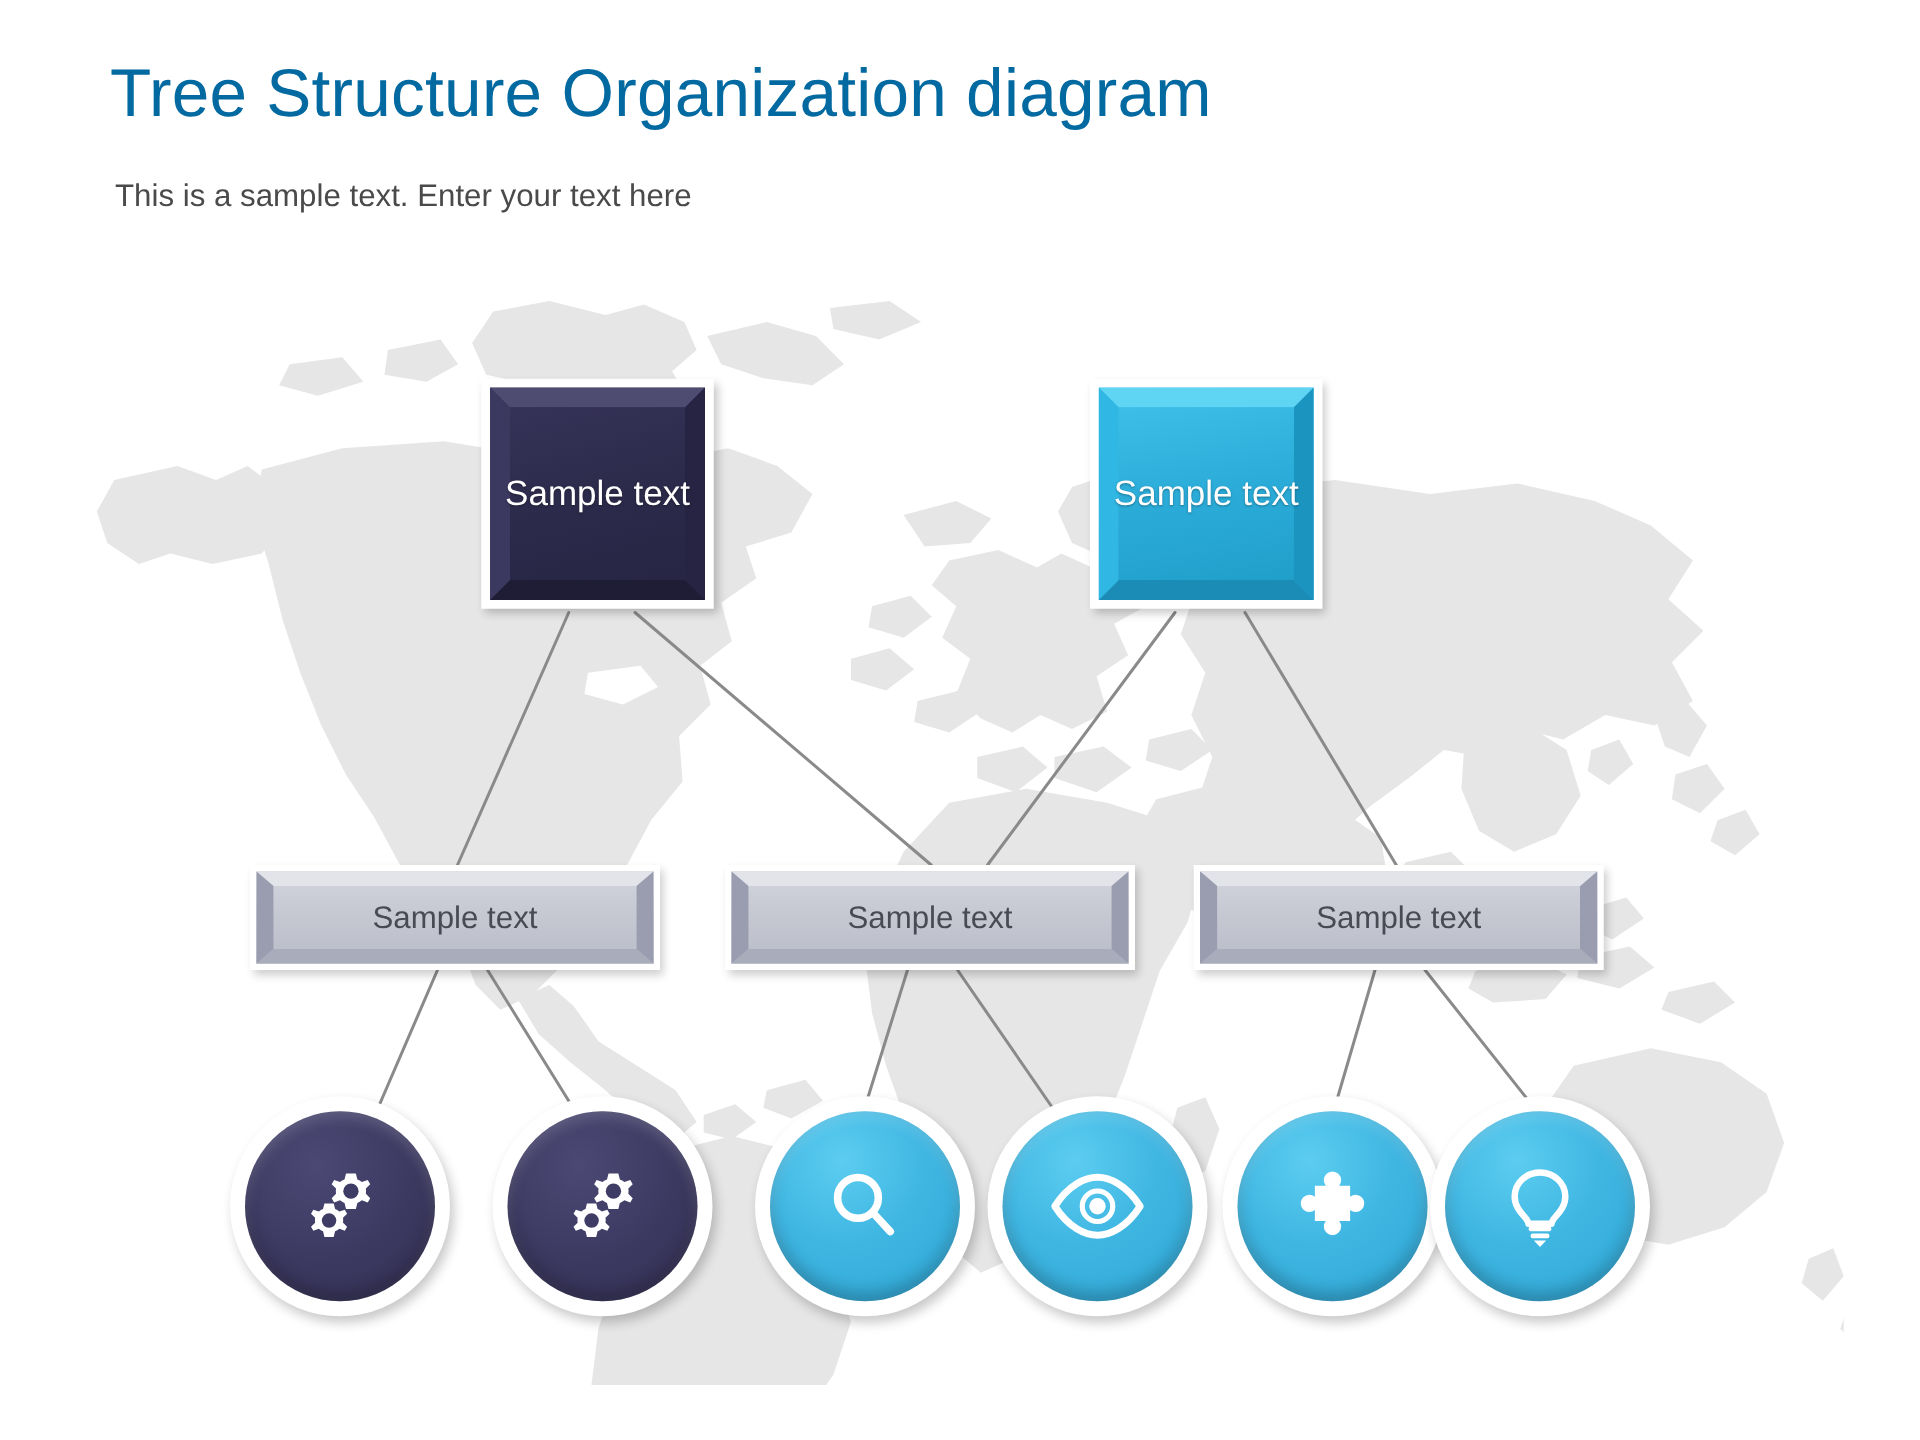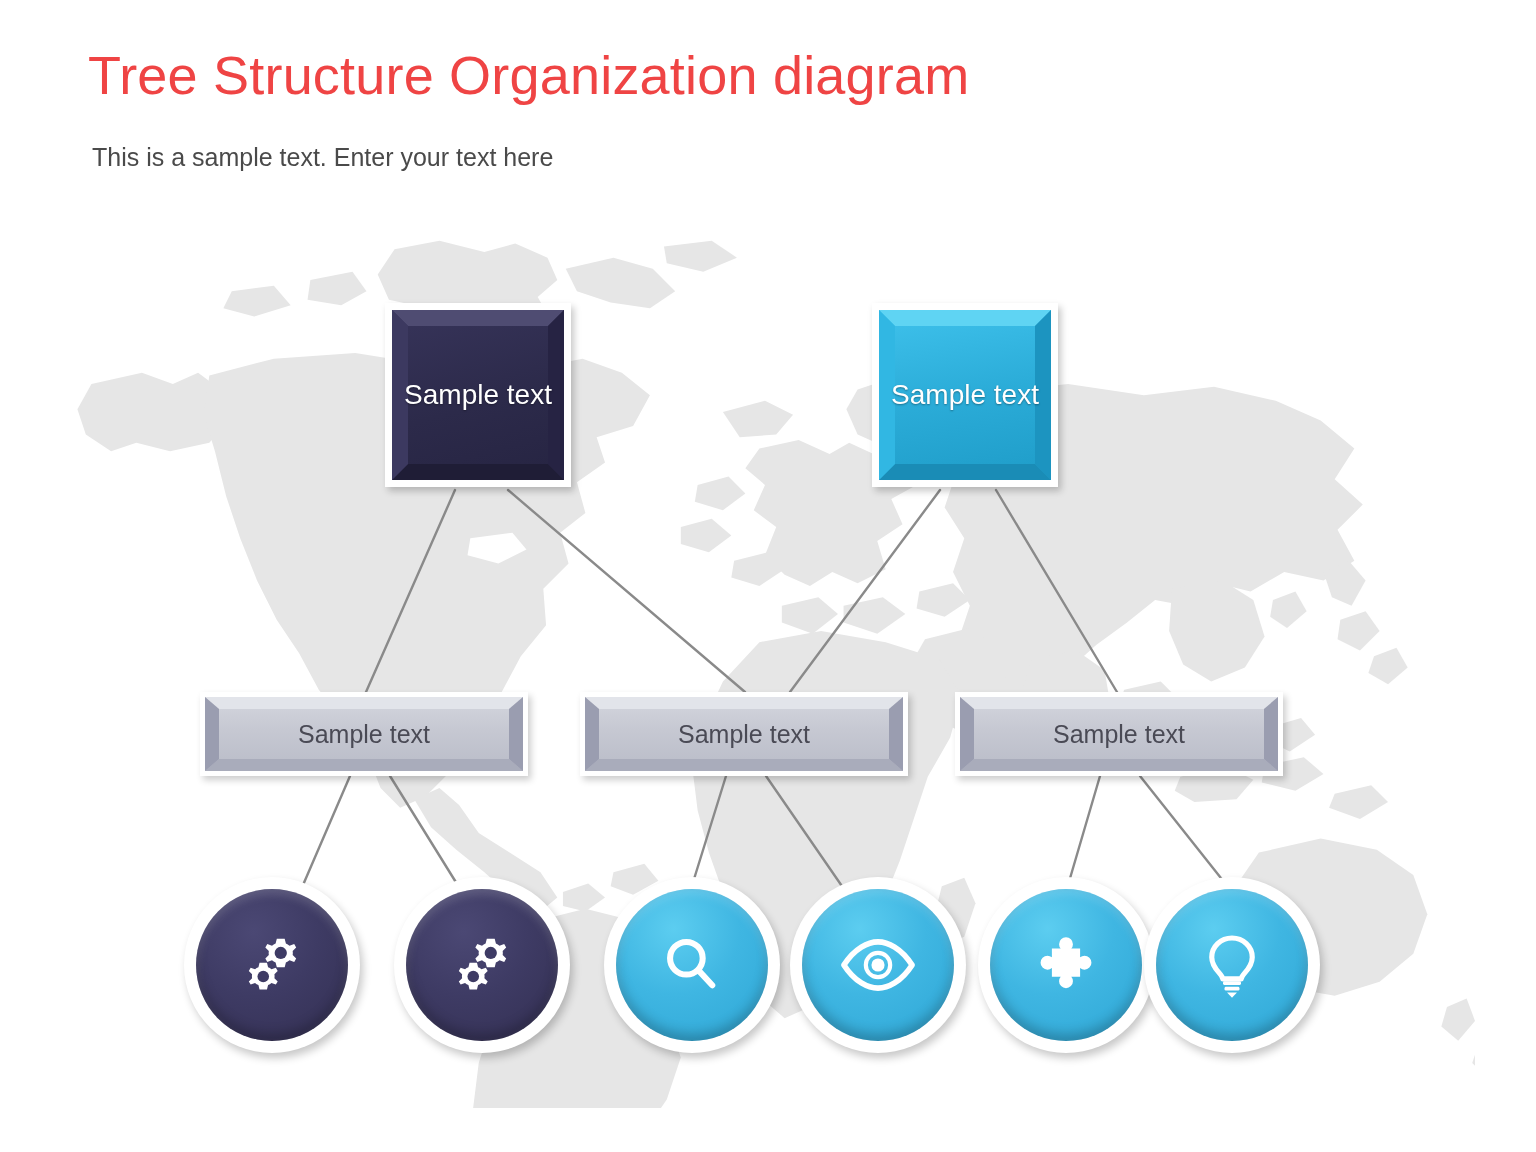--- a/index.html
+++ b/index.html
@@ -94,21 +94,21 @@
   .circle .disc{
     width:152px;height:152px;border-radius:50%;
     display:flex;align-items:center;justify-content:center;
     box-shadow:inset 0 -7px 12px rgba(0,0,0,.22), inset 0 5px 10px rgba(255,255,255,.18);
   }
   .circle.navy .disc{background:radial-gradient(circle at 38% 28%,#4b4874 0%,#3e3b64 45%,#332f52 100%);}
   .circle.cyan .disc{background:radial-gradient(circle at 38% 26%,#5ccdf0 0%,#3fb6e2 45%,#2ea6d5 100%);}
   .circle svg{display:block;}
 
   
-  #title{position:absolute;left:88px;top:44px;font-size:54px;color:#ef4444;
+  #title{position:absolute;left:88px;top:44px;font-size:54px;color:#0369a1;
     letter-spacing:.2px;white-space:nowrap;}
   #subtitle{position:absolute;left:92px;top:143px;font-size:25px;color:#4a4a4a;
     white-space:nowrap;}
 </style>
 </head>
 <body>
 
 <div id="stage">
 
   <div id="map-layer">

